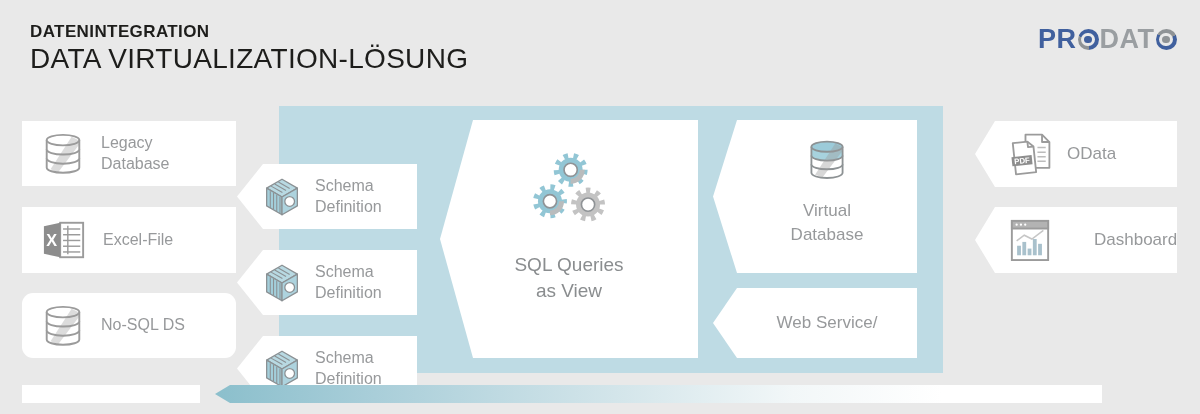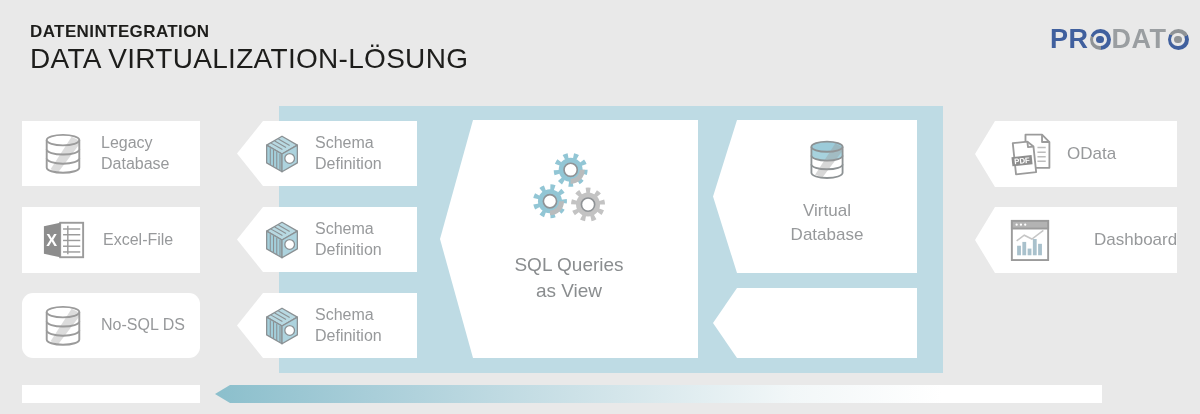--- a/index.html
+++ b/index.html
@@ -7,42 +7,42 @@
     position:relative;width:1200px;height:414px;background:#e9e9e9;
     font-family:"Liberation Sans",sans-serif;overflow:hidden;
   }
   
   .kicker{position:absolute;left:30px;top:22px;font-size:17px;font-weight:800;
     letter-spacing:.4px;color:#1d1d1b;}
   .title{position:absolute;left:30px;top:43px;font-size:28px;font-weight:300;
     letter-spacing:.3px;color:#1d1d1b;}
   
   .logo{position:absolute;top:24px;left:1038px;display:flex;align-items:center;
-    font-size:27px;font-weight:700;letter-spacing:.5px;margin-left:12px;}
+    font-size:27px;font-weight:700;letter-spacing:.5px;}
   .lg-blue{color:#40609e}
   .lg-gray{color:#9a9ea1}
   .ring{width:21px;height:21px;border-radius:50%;position:relative;margin:0 1px;flex:0 0 auto;}
   .ring::before{content:"";position:absolute;inset:3.6px;background:#e9e9e9;border-radius:50%;}
   .ring::after{content:"";position:absolute;inset:6.9px;border-radius:50%;}
   .r1{background:conic-gradient(from 180deg,#8f9396 0 110deg,#40609e 110deg 360deg);}
   .r1::after{background:#40609e;}
   .r2{background:conic-gradient(from 300deg,#8f9396 0 125deg,#40609e 125deg 360deg);}
   .r2::after{background:#8f9396;}
   
   .panel{position:absolute;left:279px;top:106px;width:664px;height:267px;background:#bedbe4;}
   
   .card{position:absolute;background:#fff;display:flex;align-items:center;box-sizing:border-box;}
   .card svg{flex:0 0 auto;}
   .label{color:#97999b;font-size:16px;line-height:1.27;display:flex;flex-direction:column;}
   
-  .src{left:22px;width:178px;padding-left:18px;gap:15px;}
+  .src{left:22px;width:214px;padding-left:18px;gap:15px;}
   .src1{top:121px;height:65px;} .src2{top:207px;height:66px;} .src3{top:293px;height:65px;border-radius:11px;}
   
   .schema{left:237px;width:180px;height:65px;padding-left:24px;gap:12px;
-    clip-path:polygon(0 50%,26px 0,100% 0,100% 100%,26px 100%);}
+    clip-path:polygon(0 50%,26px 0,100% 0,100% 100%,26px 100%);margin-top:43px;}
   .sch1{top:121px;} .sch2{top:207px;} .sch3{top:293px;}
   
   .engine{left:440px;top:120px;width:258px;height:238px;flex-direction:column;
     justify-content:flex-start;padding-top:26px;gap:12px;
     clip-path:polygon(0 50%,33px 0,100% 0,100% 100%,33px 100%);}
   .engine-label{color:#8a8d8f;font-size:19px;line-height:1.35;text-align:center;
     display:flex;flex-direction:column;}
   
   .vdb{left:713px;top:120px;width:204px;height:153px;flex-direction:column;
     justify-content:flex-start;padding-top:17px;padding-left:24px;gap:16px;
@@ -245,20 +245,21 @@
       <path d="M33 6 L41 10 L41 14 L19 43 L11 40 Z" fill="#9b9b9b" opacity="0.4"></path>
     </svg>
     <span class="vdb-label">
       <span>Virtual</span>
         <span>Database</span>
     </span>
   </div>
 
   <div class="card ws">
     <span class="ws-label">
+      <span>Web Service/</span>
     </span>
   </div>
 
   <div class="card consumer con1">
     <svg width="44" height="46" viewBox="0 0 46 50">
       <g fill="#ffffff" stroke="#9b9b9b" stroke-width="2" stroke-linejoin="round">
         <path d="M17 4 H35 L43 12 V40 H17 Z"></path>
         <path d="M35 4 V12 H43" fill="none"></path>
       </g>
       <g stroke="#bcbcbc" stroke-width="1.6">

